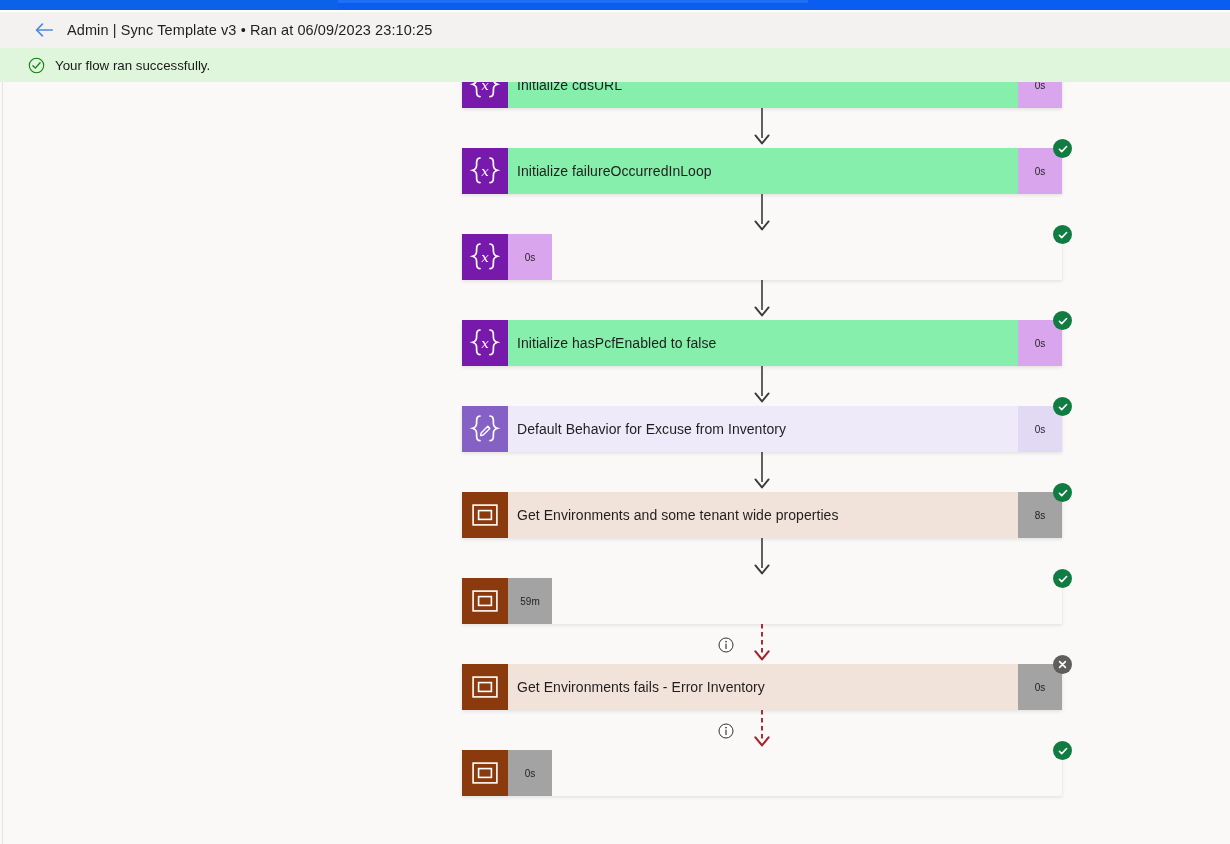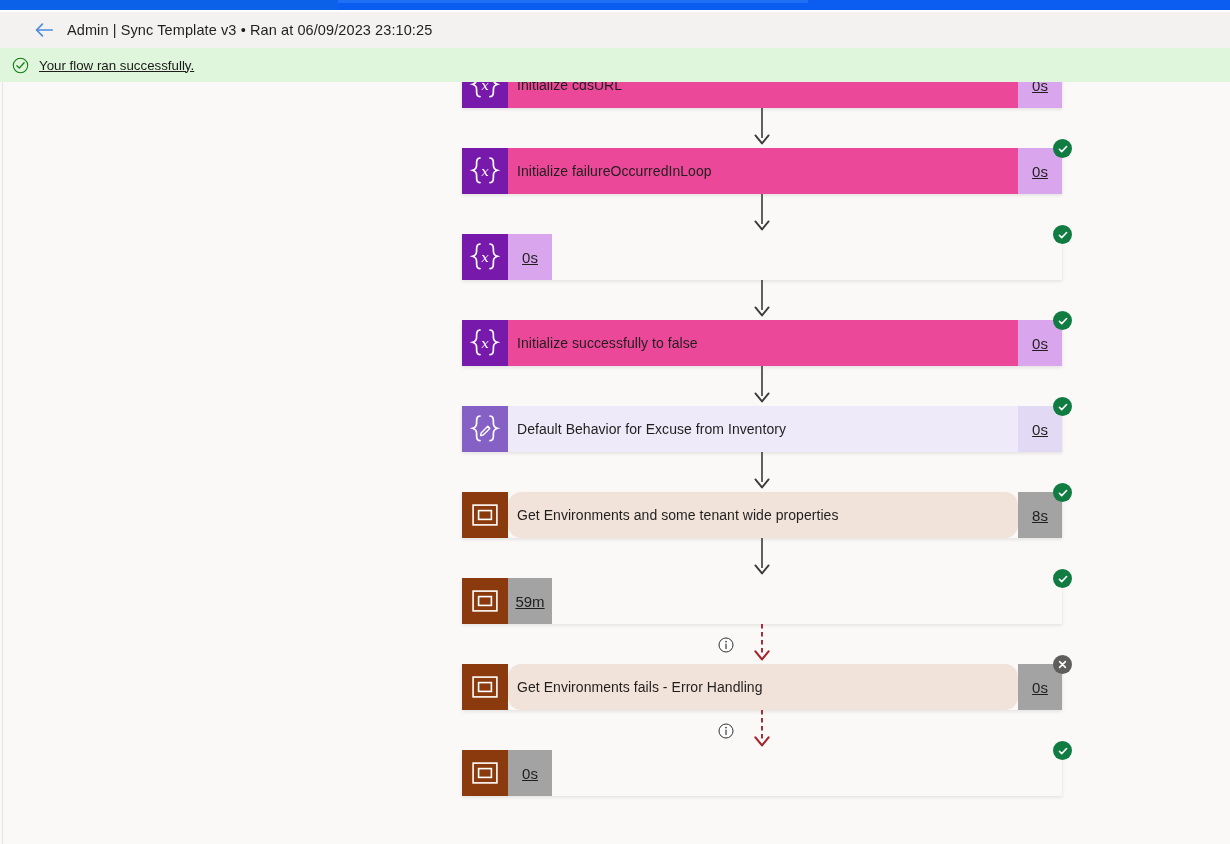--- a/index.html
+++ b/index.html
@@ -79,22 +79,21 @@
   
   .banner {
     position: absolute;
     top: 48px; left: 0;
     width: 1230px;
     height: 34px;
     background: #dff6dd;
     display: flex;
     align-items: center;
     box-sizing: border-box;
-    padding-left: 12px;
-    text-decoration: underline;
+    padding-left: 28px;
   }
   .banner-icon {
     width: 17px; height: 17px;
     flex: none;
     display: block;
   }
   .banner-text {
     margin-left: 10px;
     font-size: 13.3px;
     color: #1b1a19;
@@ -158,38 +157,37 @@
     overflow: hidden;
     text-overflow: ellipsis;
     letter-spacing: .05px;
   }
   .node-duration {
     width: 44px;
     flex: none;
     display: flex;
     align-items: center;
     justify-content: center;
-    font-size: 15px;
+    font-size: 10px;
     color: #201f1e;
-    text-decoration: underline;
   }
 
   
   .node.kind-variable .node-icon     { background: #7719aa; }
-  .node.kind-variable .node-body     { background: #ec4899; }
+  .node.kind-variable .node-body     { background: #86efac; }
   .node.kind-variable .node-duration { background: #d9a6ee; }
 
   
   .node.kind-compose .node-icon     { background: #8661c5; }
   .node.kind-compose .node-body     { background: #eeeafa; text-align: right; }
   .node.kind-compose .node-duration { background: #e2daf5; }
 
   
   .node.kind-scope .node-icon     { background: #8b3a0e; }
-  .node.kind-scope .node-body     { background: #f2e3da; border-radius: 13px; }
+  .node.kind-scope .node-body     { background: #f2e3da; }
   .node.kind-scope .node-duration { background: #a3a3a3; }
 
   
   .status-badge {
     position: absolute;
     top: -9px;
     right: -10px;
     width: 19px;
     height: 19px;
     border-radius: 50%;
@@ -323,21 +321,21 @@
       </div>
       <div class="node kind-variable">
         <div class="node-icon">
           <svg width="34" height="30" viewBox="0 0 34 30" aria-hidden="true">
             <path d="M12 2 C8.2 2 8.6 6.4 8.6 9.2 C8.6 12.2 7 13.6 4.6 14.3 C7 15 8.6 16.4 8.6 19.4 C8.6 22.2 8.2 26.6 12 26.6" fill="none" stroke="#ffffff" stroke-width="1.7" stroke-linecap="round"></path>
             <path d="M22 2 C25.8 2 25.4 6.4 25.4 9.2 C25.4 12.2 27 13.6 29.4 14.3 C27 15 25.4 16.4 25.4 19.4 C25.4 22.2 25.8 26.6 22 26.6" fill="none" stroke="#ffffff" stroke-width="1.7" stroke-linecap="round"></path>
             <text x="17" y="19.6" text-anchor="middle" font-family="DejaVu Serif, serif" font-style="italic" font-size="13.5" fill="#ffffff">x</text>
           </svg>
         </div>
         <div class="node-body">
-          <span class="node-title">Initialize successfully to false</span>
+          <span class="node-title">Initialize hasPcfEnabled to false</span>
         </div>
         <div class="node-duration">0s</div>
         <div class="status-badge ok">
           <svg width="12" height="12" viewBox="0 0 12 12" aria-hidden="true">
             <path d="M2.4 6.3 L4.7 8.6 L9.6 3.5" fill="none" stroke="#ffffff" stroke-width="1.6" stroke-linecap="round" stroke-linejoin="round"></path>
           </svg>
         </div>
       </div>
       <div class="connector">
         <svg width="40" height="40" viewBox="0 0 40 40" aria-hidden="true">
@@ -421,21 +419,21 @@
         </span>
       </div>
       <div class="node kind-scope">
         <div class="node-icon">
           <svg width="26" height="22" viewBox="0 0 26 22" aria-hidden="true">
             <rect x="1.1" y="1.1" width="23.8" height="19.8" fill="none" stroke="#ffffff" stroke-width="1.6"></rect>
             <rect x="6.6" y="6.6" width="12.8" height="8.8" fill="none" stroke="#ffffff" stroke-width="1.6"></rect>
           </svg>
         </div>
         <div class="node-body">
-          <span class="node-title">Get Environments fails - Error Handling</span>
+          <span class="node-title">Get Environments fails - Error Inventory</span>
         </div>
         <div class="node-duration">0s</div>
         <div class="status-badge skipped">
           <svg width="11" height="11" viewBox="0 0 11 11" aria-hidden="true">
             <path d="M2.6 2.6 L8.4 8.4 M8.4 2.6 L2.6 8.4" stroke="#ffffff" stroke-width="1.6" stroke-linecap="round"></path>
           </svg>
         </div>
       </div>
       <div class="connector">
         <svg width="40" height="40" viewBox="0 0 40 40" aria-hidden="true">

